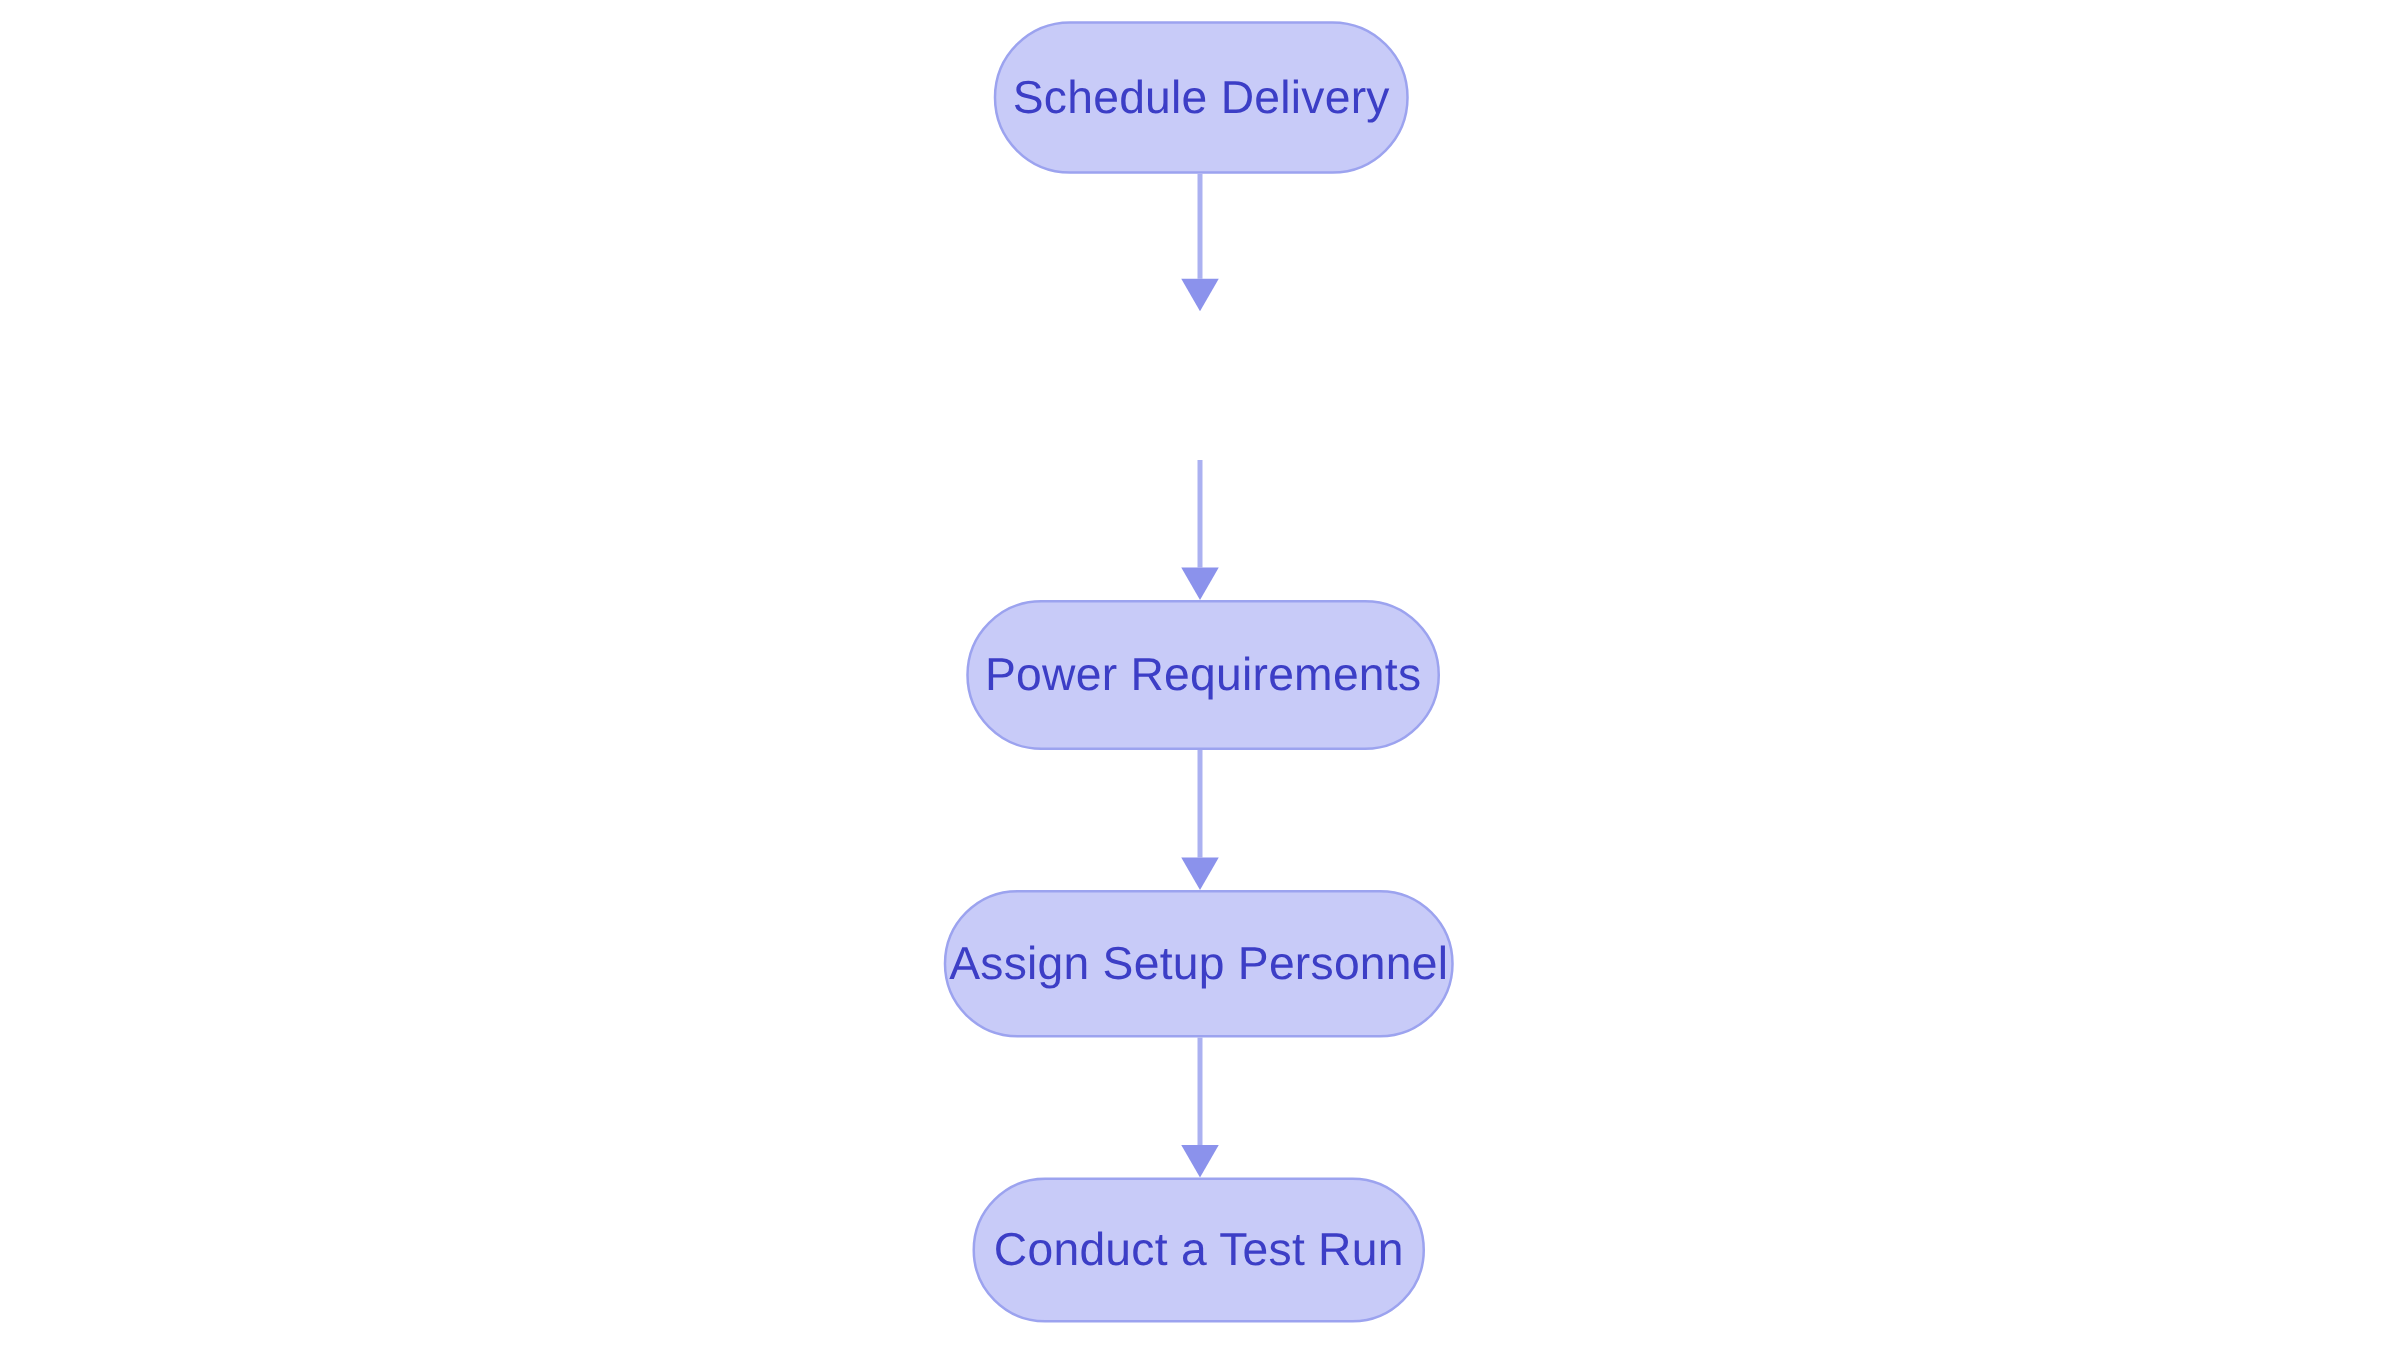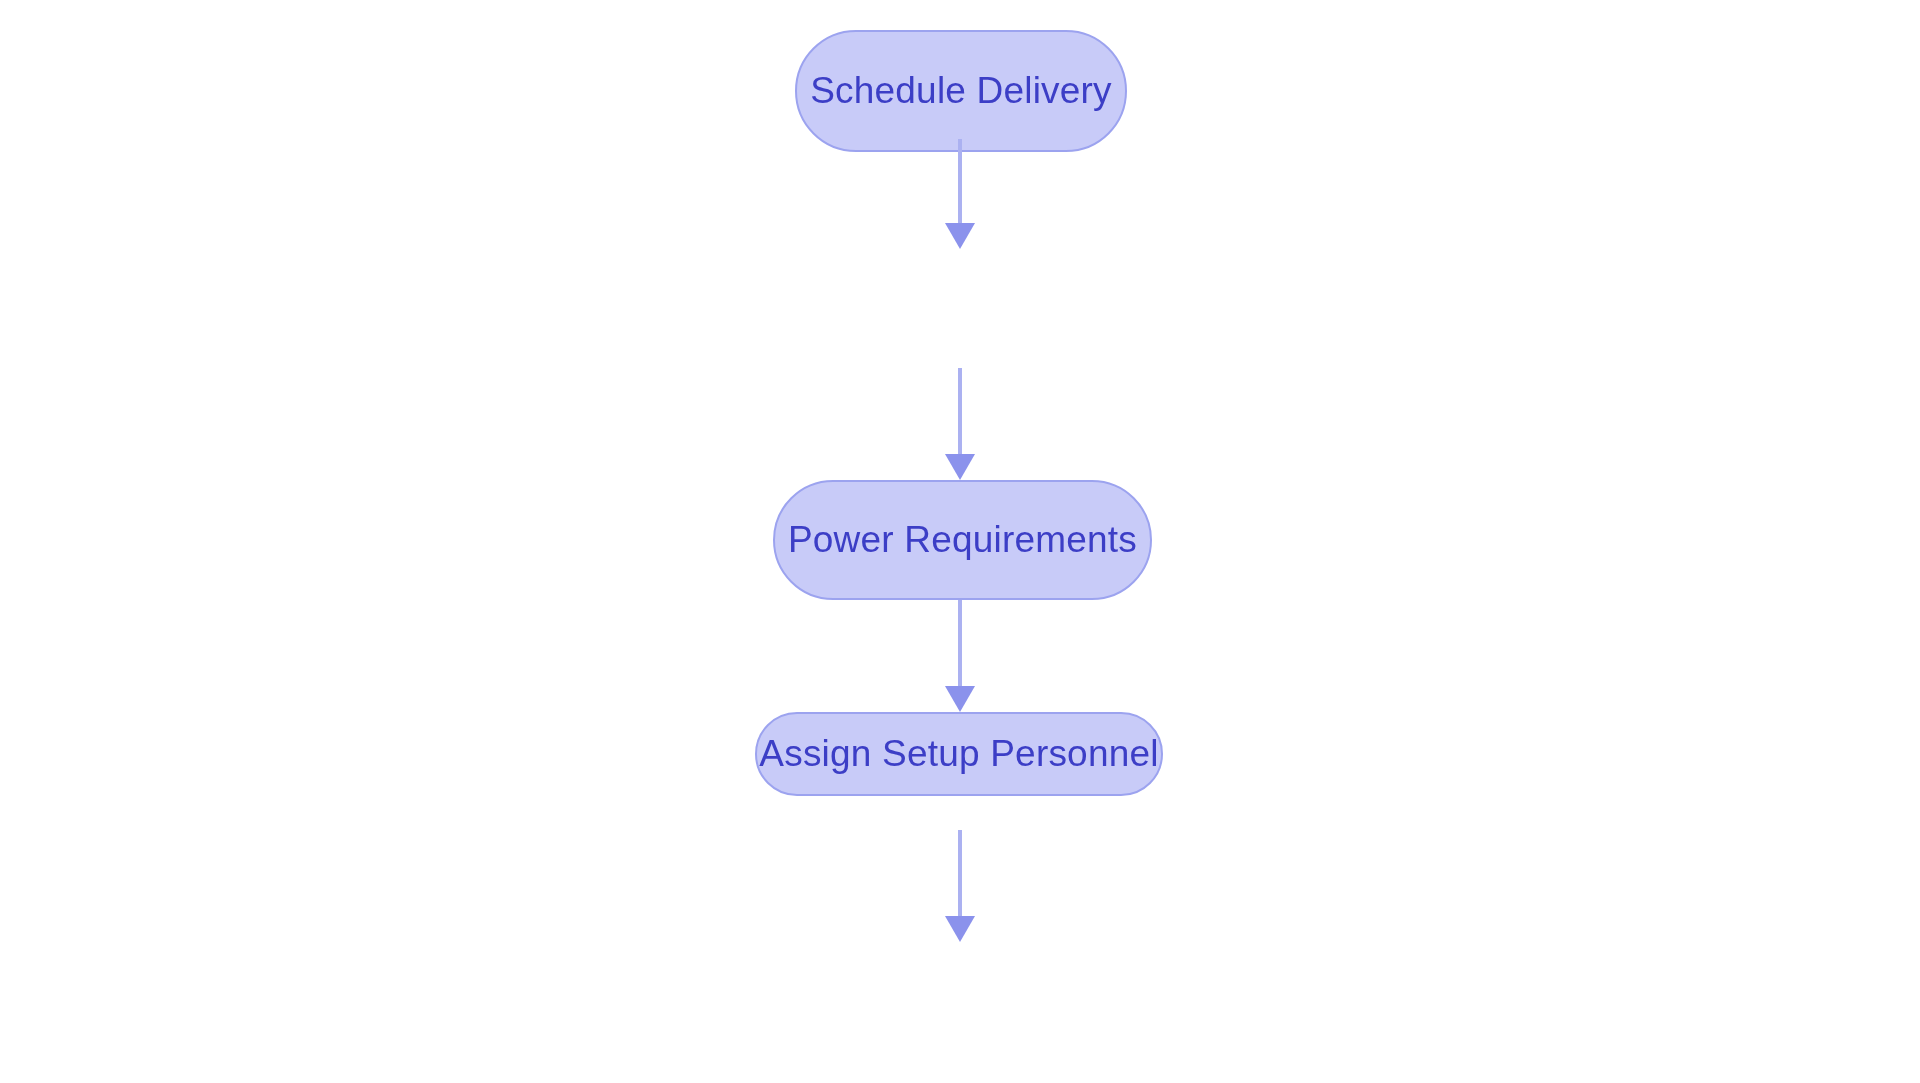--- a/index.html
+++ b/index.html
@@ -28,24 +28,24 @@
     background: var(--node-fill);
     border: 2px solid var(--node-border);
     border-radius: 62px;
     color: var(--node-text);
     font-size: 37px;
     letter-spacing: 0.2px;
     white-space: nowrap;
     text-align: center;
   }
   
-  .n1 { left: 795px; top: 30px;  width: 332px; height: 122px; }
+  .n1 { left: 795px; top: 17px;  width: 332px; height: 122px; }
   .n2 { left: 758px; top: 249px; width: 409px; height: 119px; }
   .n3 { left: 773px; top: 480px; width: 379px; height: 120px; }
-  .n4 { left: 755px; top: 712px; width: 408px; height: 84px; }
+  .n4 { left: 755px; top: 712px; width: 408px; height: 118px; }
   .n5 { left: 778px; top: 942px; width: 362px; height: 116px; }
 
   .arrow {
     position: absolute;
     left: 945px;            
     width: 30px;
     display: flex;
     flex-direction: column;
     align-items: center;
   }
@@ -98,14 +98,17 @@
 
   <div class="node n4">
     <span>Assign Setup Personnel</span>
   </div>
 
   <div class="arrow a4">
     <div class="line"></div>
     <div class="head"></div>
   </div>
 
+  <div class="node n5">
+    <span>Conduct a Test Run</span>
+  </div>
 
 </div>
 
 </body></html>

